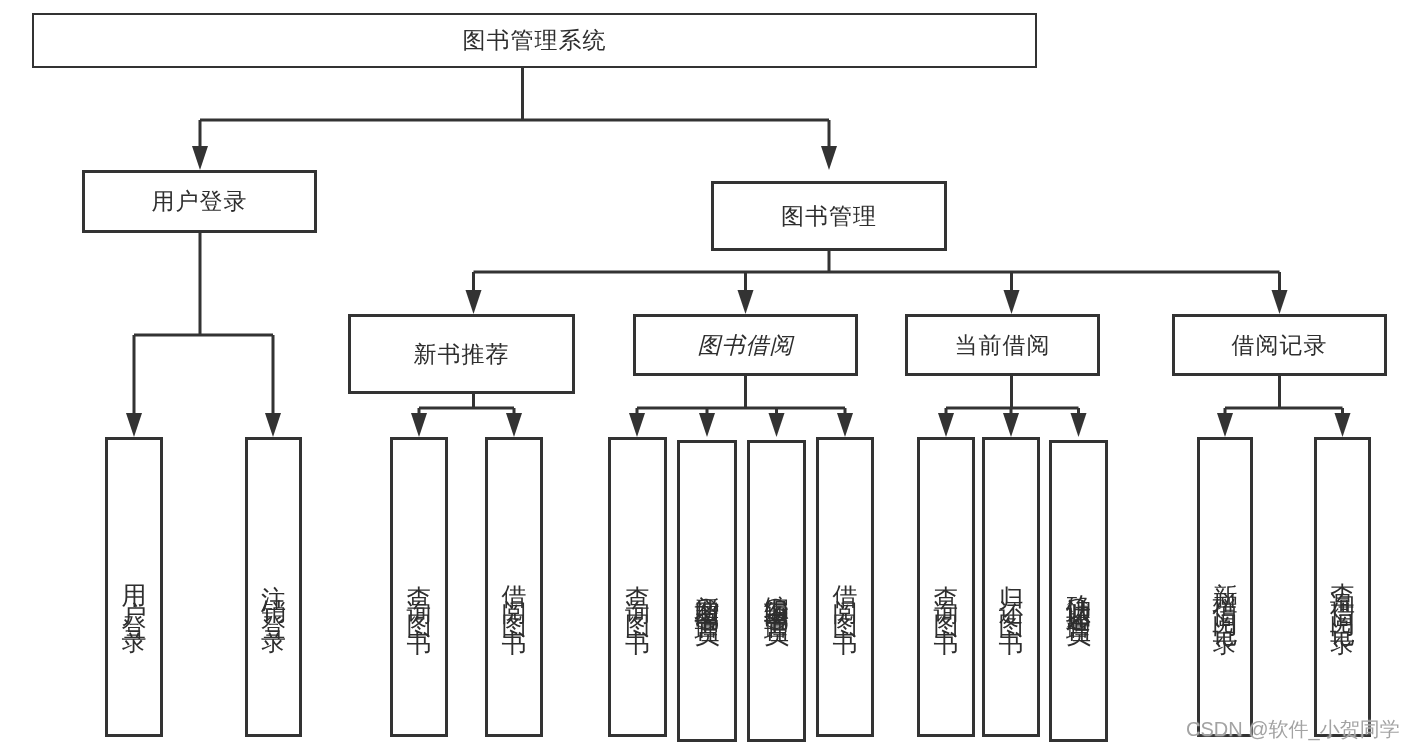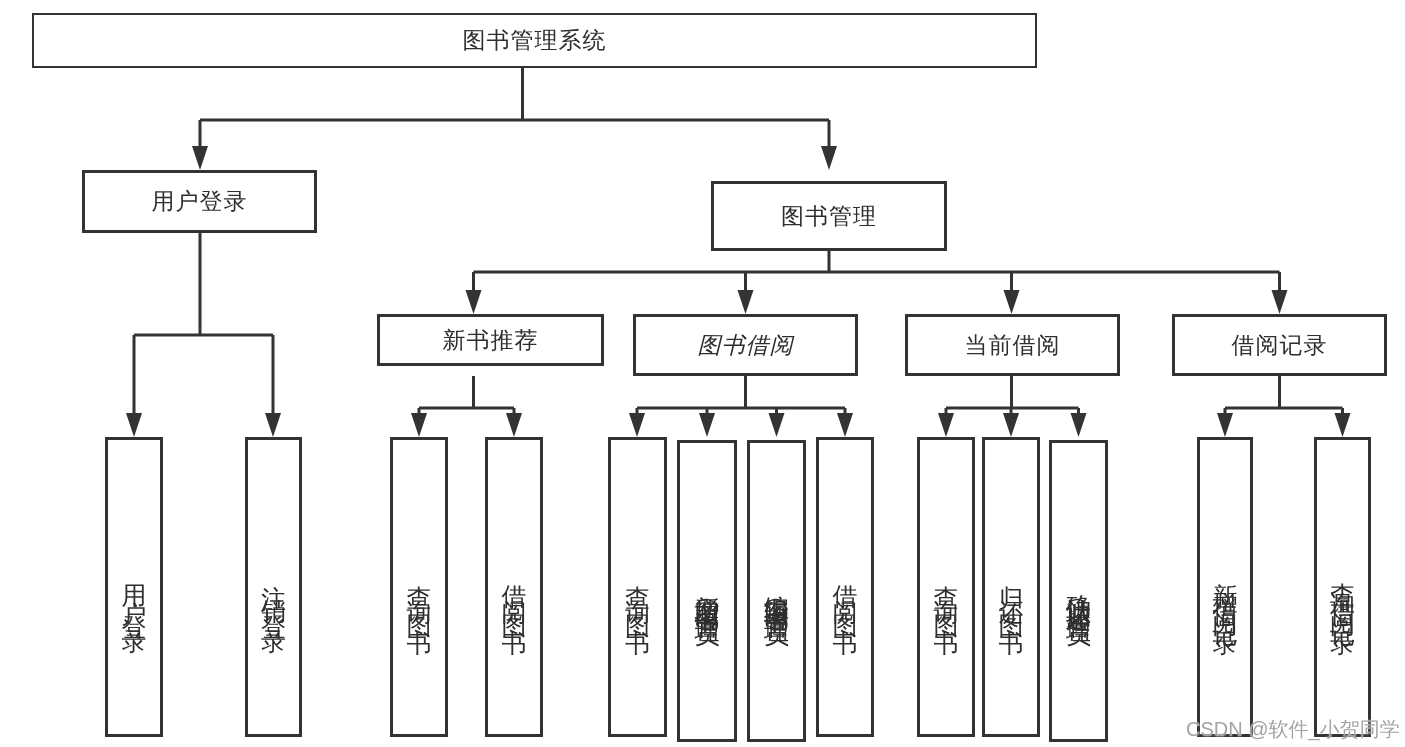--- a/index.html
+++ b/index.html
@@ -115,27 +115,27 @@
     <span class="label">图书管理系统</span>
   </div>
 
   <div class="box hbox" style="left:82px; top:170px; width:235px; height:63px;">
     <span class="label">用户登录</span>
   </div>
   <div class="box hbox" style="left:711px; top:181px; width:236px; height:70px;text-align:right;">
     <span class="label">图书管理</span>
   </div>
 
-  <div class="box hbox" style="left:377px; top:314px; width:227px; height:52px;">
+  <div class="box hbox" style="left:348px; top:314px; width:227px; height:80px;">
     <span class="label">新书推荐</span>
   </div>
   <div class="box hbox" style="left:633px; top:314px; width:225px; height:62px;font-style:italic;">
     <span class="label">图书借阅</span>
   </div>
-  <div class="box hbox" style="left:905px; top:314px; width:215px; height:62px;">
+  <div class="box hbox" style="left:905px; top:314px; width:195px; height:62px;">
     <span class="label">当前借阅</span>
   </div>
   <div class="box hbox" style="left:1172px; top:314px; width:215px; height:62px;">
     <span class="label">借阅记录</span>
   </div>
 
   <div class="box vbox" style="left:105px; top:437px; width:58px; height:300px;">
     <span class="vlabel ls4">用户登录</span>
   </div>
   <div class="box vbox" style="left:245px; top:437px; width:57px; height:300px;">

